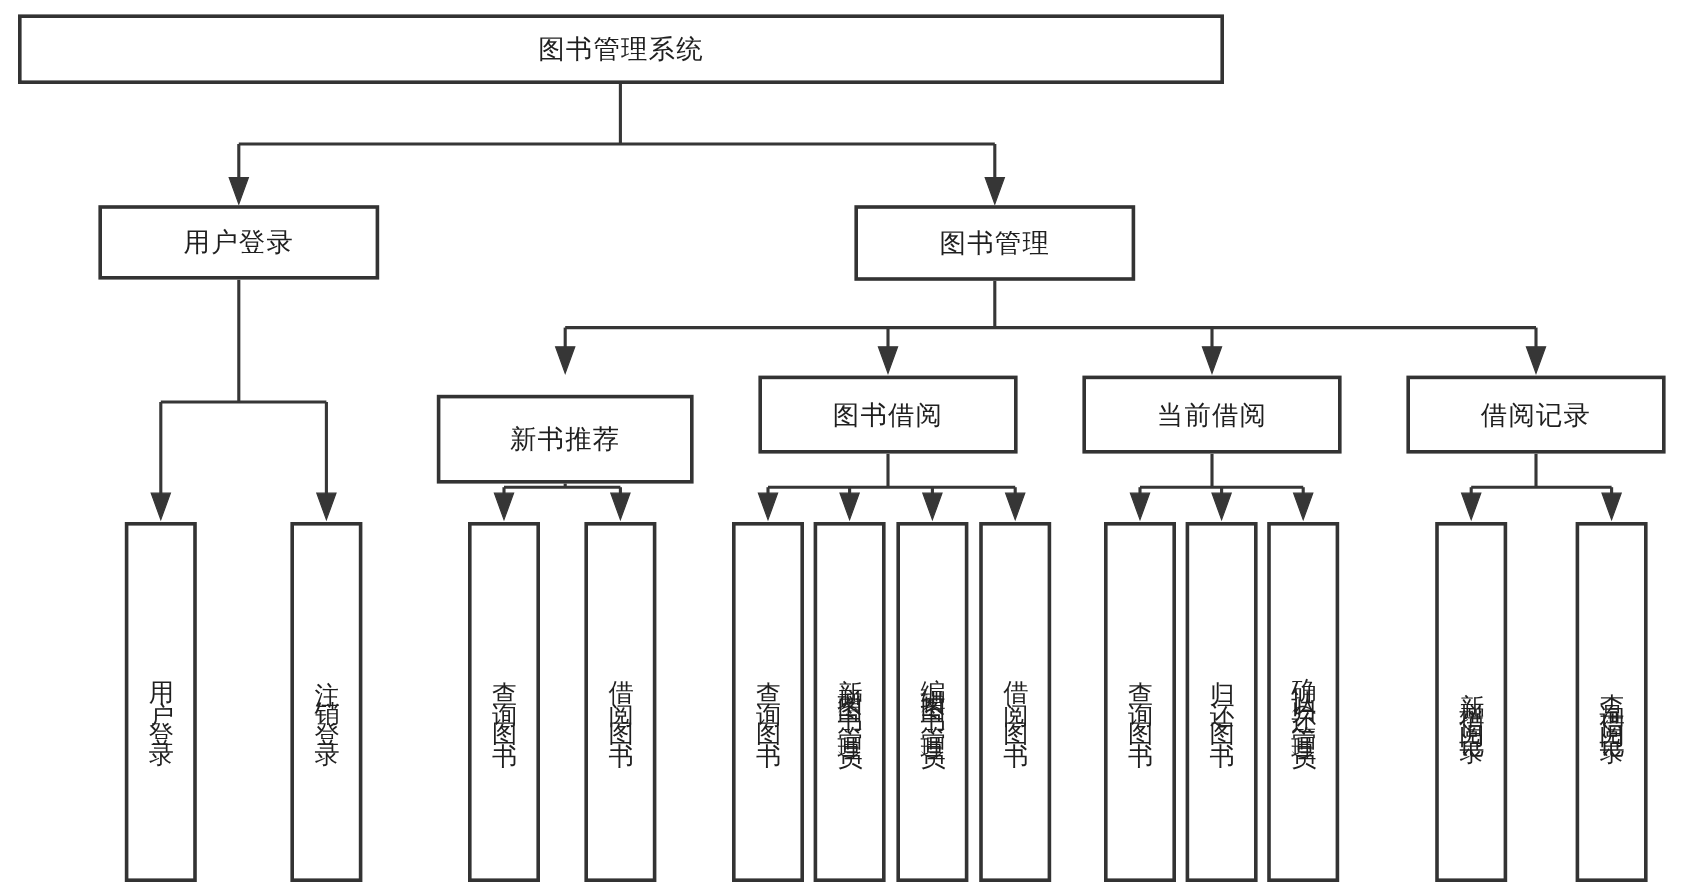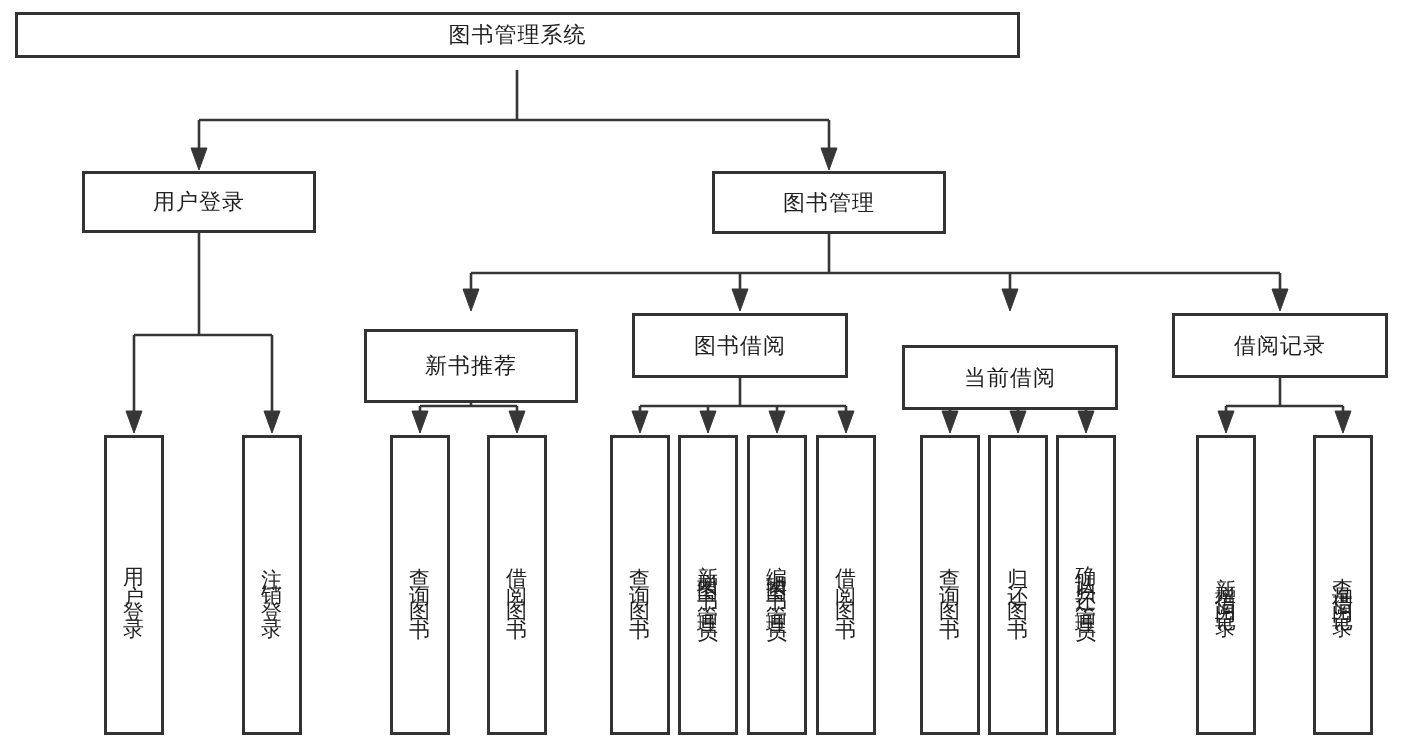--- a/index.html
+++ b/index.html
@@ -142,28 +142,28 @@
     <g>
       <line x1="1280" y1="378" x2="1280" y2="406"></line>
       <line x1="1226" y1="406" x2="1343" y2="406"></line>
       <line x1="1226" y1="406" x2="1226" y2="413"></line>
       <polygon points="1226,433 1218,411 1234,411"></polygon>
       <line x1="1343" y1="406" x2="1343" y2="413"></line>
       <polygon points="1343,433 1335,411 1351,411"></polygon>
     </g>
   </svg>
 
-  <div class="node h-node" style="left:15px; top:12px; width:1005px; height:46px;">图书管理系统</div>
+  <div class="node h-node" style="left:15px; top:12px; width:1005px; height:58px;">图书管理系统</div>
 
   <div class="node h-node" style="left:82px; top:171px; width:234px; height:62px;">用户登录</div>
   <div class="node h-node" style="left:712px; top:171px; width:234px; height:63px;">图书管理</div>
 
   <div class="node h-node" style="left:364px; top:329px; width:214px; height:74px;">新书推荐</div>
   <div class="node h-node" style="left:632px; top:313px; width:216px; height:65px;text-align:center;">图书借阅</div>
-  <div class="node h-node" style="left:902px; top:313px; width:216px; height:65px;margin-top:32px;">当前借阅</div>
+  <div class="node h-node" style="left:902px; top:313px; width:216px; height:65px;">当前借阅</div>
   <div class="node h-node" style="left:1172px; top:313px; width:216px; height:65px;">借阅记录</div>
 
   <div class="node v-node short" style="left:104px; top:435px; width:60px; height:300px;">用户登录</div>
   <div class="node v-node short" style="left:242px; top:435px; width:60px; height:300px;">注销登录</div>
 
   <div class="node v-node short" style="left:390px; top:435px; width:60px; height:300px;">查询图书</div>
   <div class="node v-node short" style="left:487px; top:435px; width:60px; height:300px;">借阅图书</div>
 
   <div class="node v-node short" style="left:610px; top:435px; width:60px; height:300px;">查询图书</div>
   <div class="node v-node" style="left:678px; top:435px; width:60px; height:300px;">新增图书（管理员）</div>

